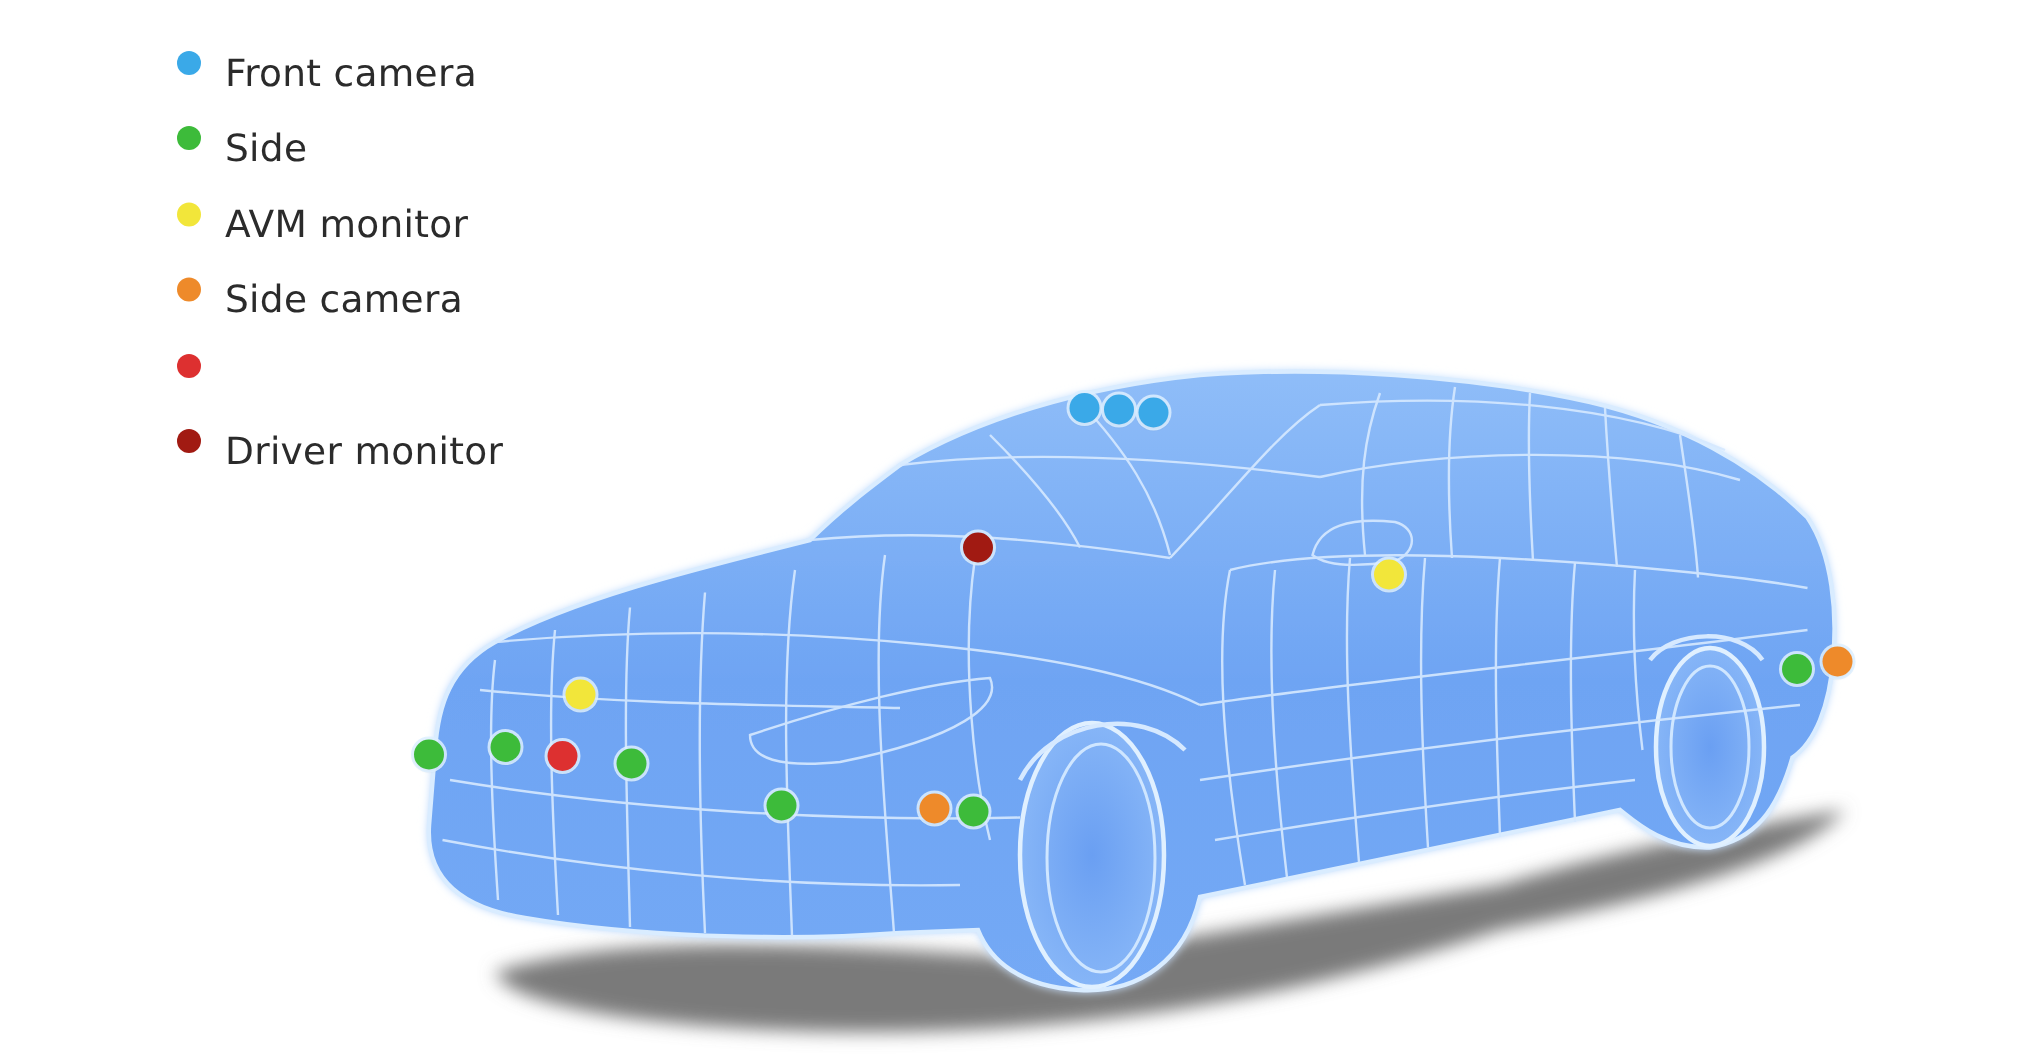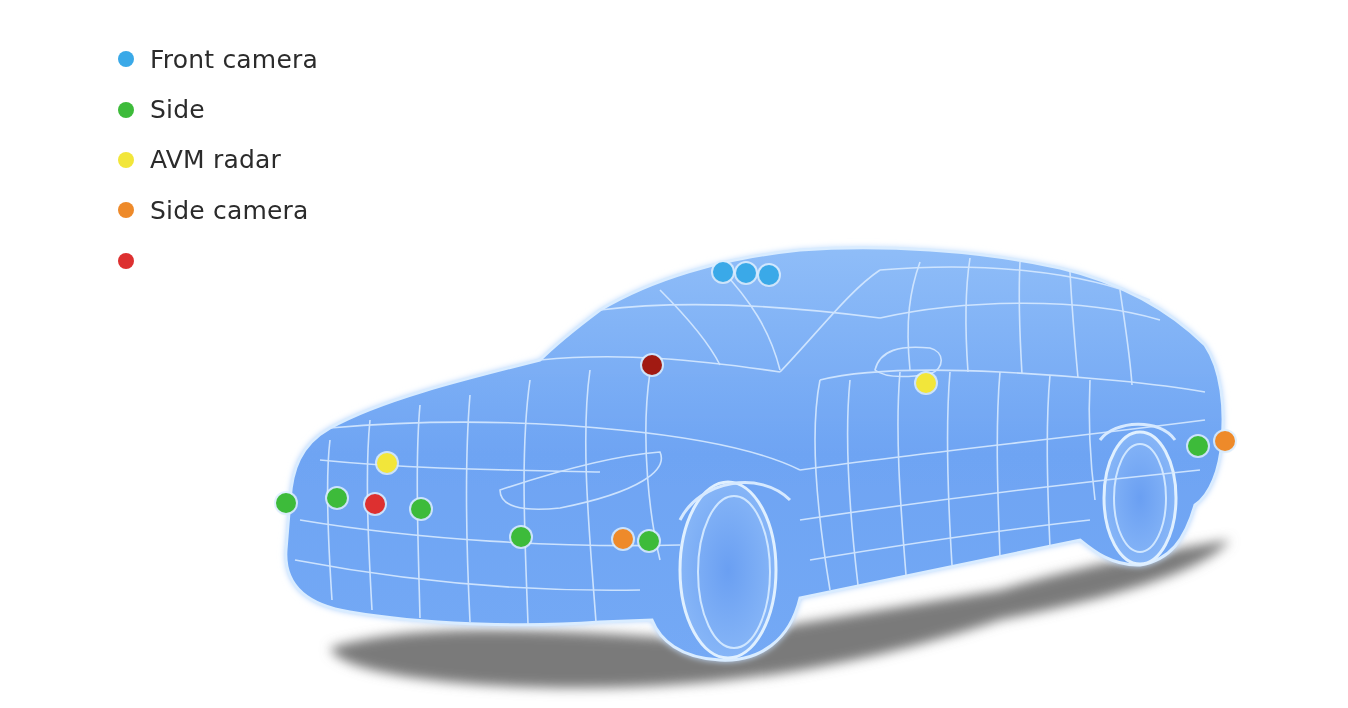--- a/index.html
+++ b/index.html
@@ -1,47 +1,51 @@
 <!DOCTYPE html>
 <html><head>
 <meta charset="utf-8">
 <style>
   html, body { margin:0; padding:0; background:#ffffff; }
   body { width:1348px; height:708px; position:relative; overflow:hidden;
          font-family:"DejaVu Sans", "Liberation Sans", sans-serif; }
   .legend { position:absolute; left:118px; top:34px; }
-  .legend-item { display:flex; align-items:center; height:50.4px; }
+  .legend-item { display:flex; height:50.4px; }
   .legend-dot { width:16px; height:16px; border-radius:50%; margin-right:16px; flex:0 0 16px; }
   .legend-label { font-size:25px; color:#2b2b2b; letter-spacing:0.2px; }
   svg.car { position:absolute; left:0; top:0; }
   .sensor { position:absolute; width:20px; height:20px; border-radius:50%;
             box-shadow:0 0 0 2px rgba(220,238,255,0.85), 0 1px 2px rgba(0,0,0,0.25); }
 </style>
 </head>
 <body>
 
 <div class="legend">
   <div class="legend-item">
     <span class="legend-dot" style="background: rgb(58, 169, 232);"></span>
     <span class="legend-label">Front camera</span>
   </div>
   <div class="legend-item">
     <span class="legend-dot" style="background: rgb(61, 187, 58);"></span>
     <span class="legend-label">Side</span>
   </div>
   <div class="legend-item">
     <span class="legend-dot" style="background: rgb(242, 230, 58);"></span>
-    <span class="legend-label">AVM radar</span>
+    <span class="legend-label">AVM monitor</span>
   </div>
   <div class="legend-item">
     <span class="legend-dot" style="background: rgb(238, 138, 42);"></span>
     <span class="legend-label">Side camera</span>
   </div>
   <div class="legend-item">
     <span class="legend-dot" style="background: rgb(221, 48, 48);"></span>
+  </div>
+  <div class="legend-item">
+    <span class="legend-dot" style="background: rgb(161, 26, 18);"></span>
+    <span class="legend-label">Driver monitor</span>
   </div>
 </div>
 
 <svg class="car" width="1348" height="708" viewBox="0 0 1348 708">
   <defs>
     <filter id="blurShadow" x="-20%" y="-50%" width="140%" height="200%">
       <feGaussianBlur stdDeviation="6"></feGaussianBlur>
     </filter>
     <filter id="glow" x="-10%" y="-10%" width="120%" height="120%">
       <feGaussianBlur stdDeviation="3" result="b"></feGaussianBlur>

